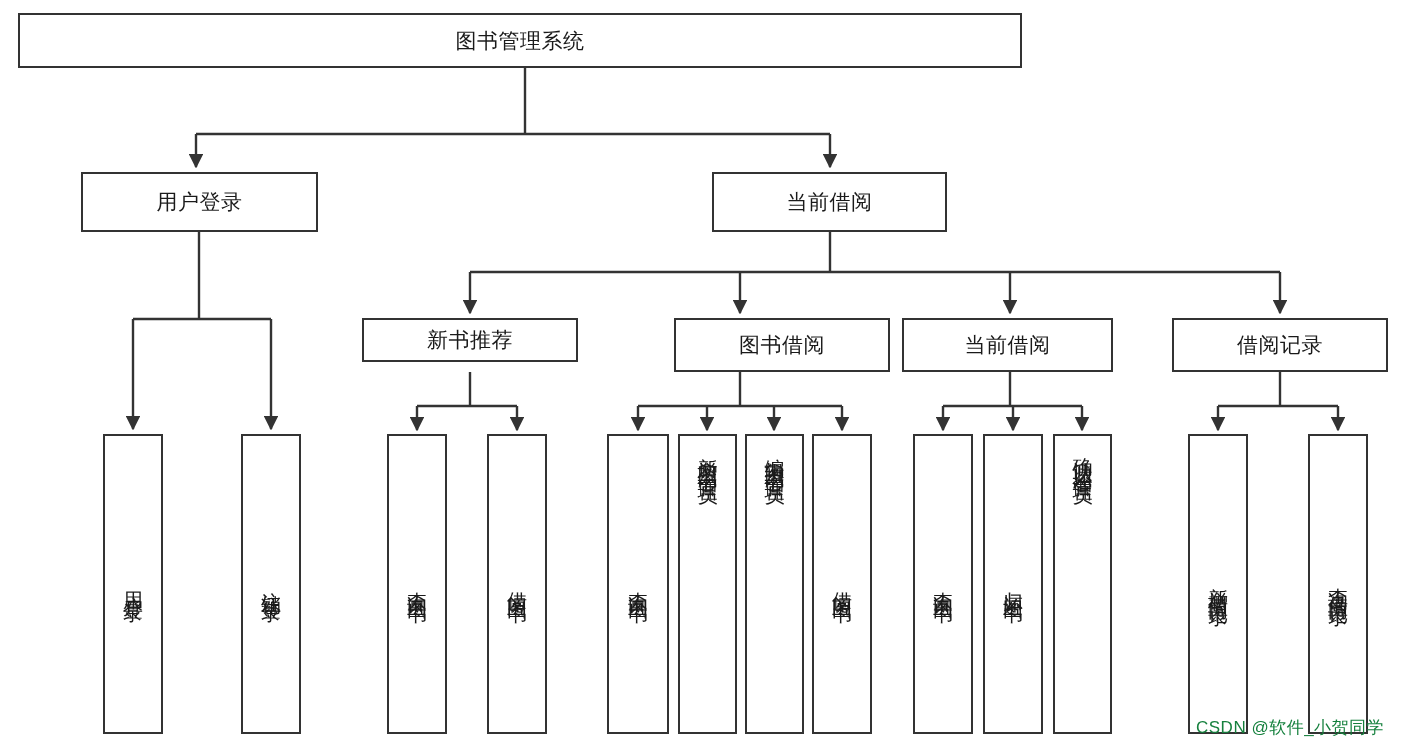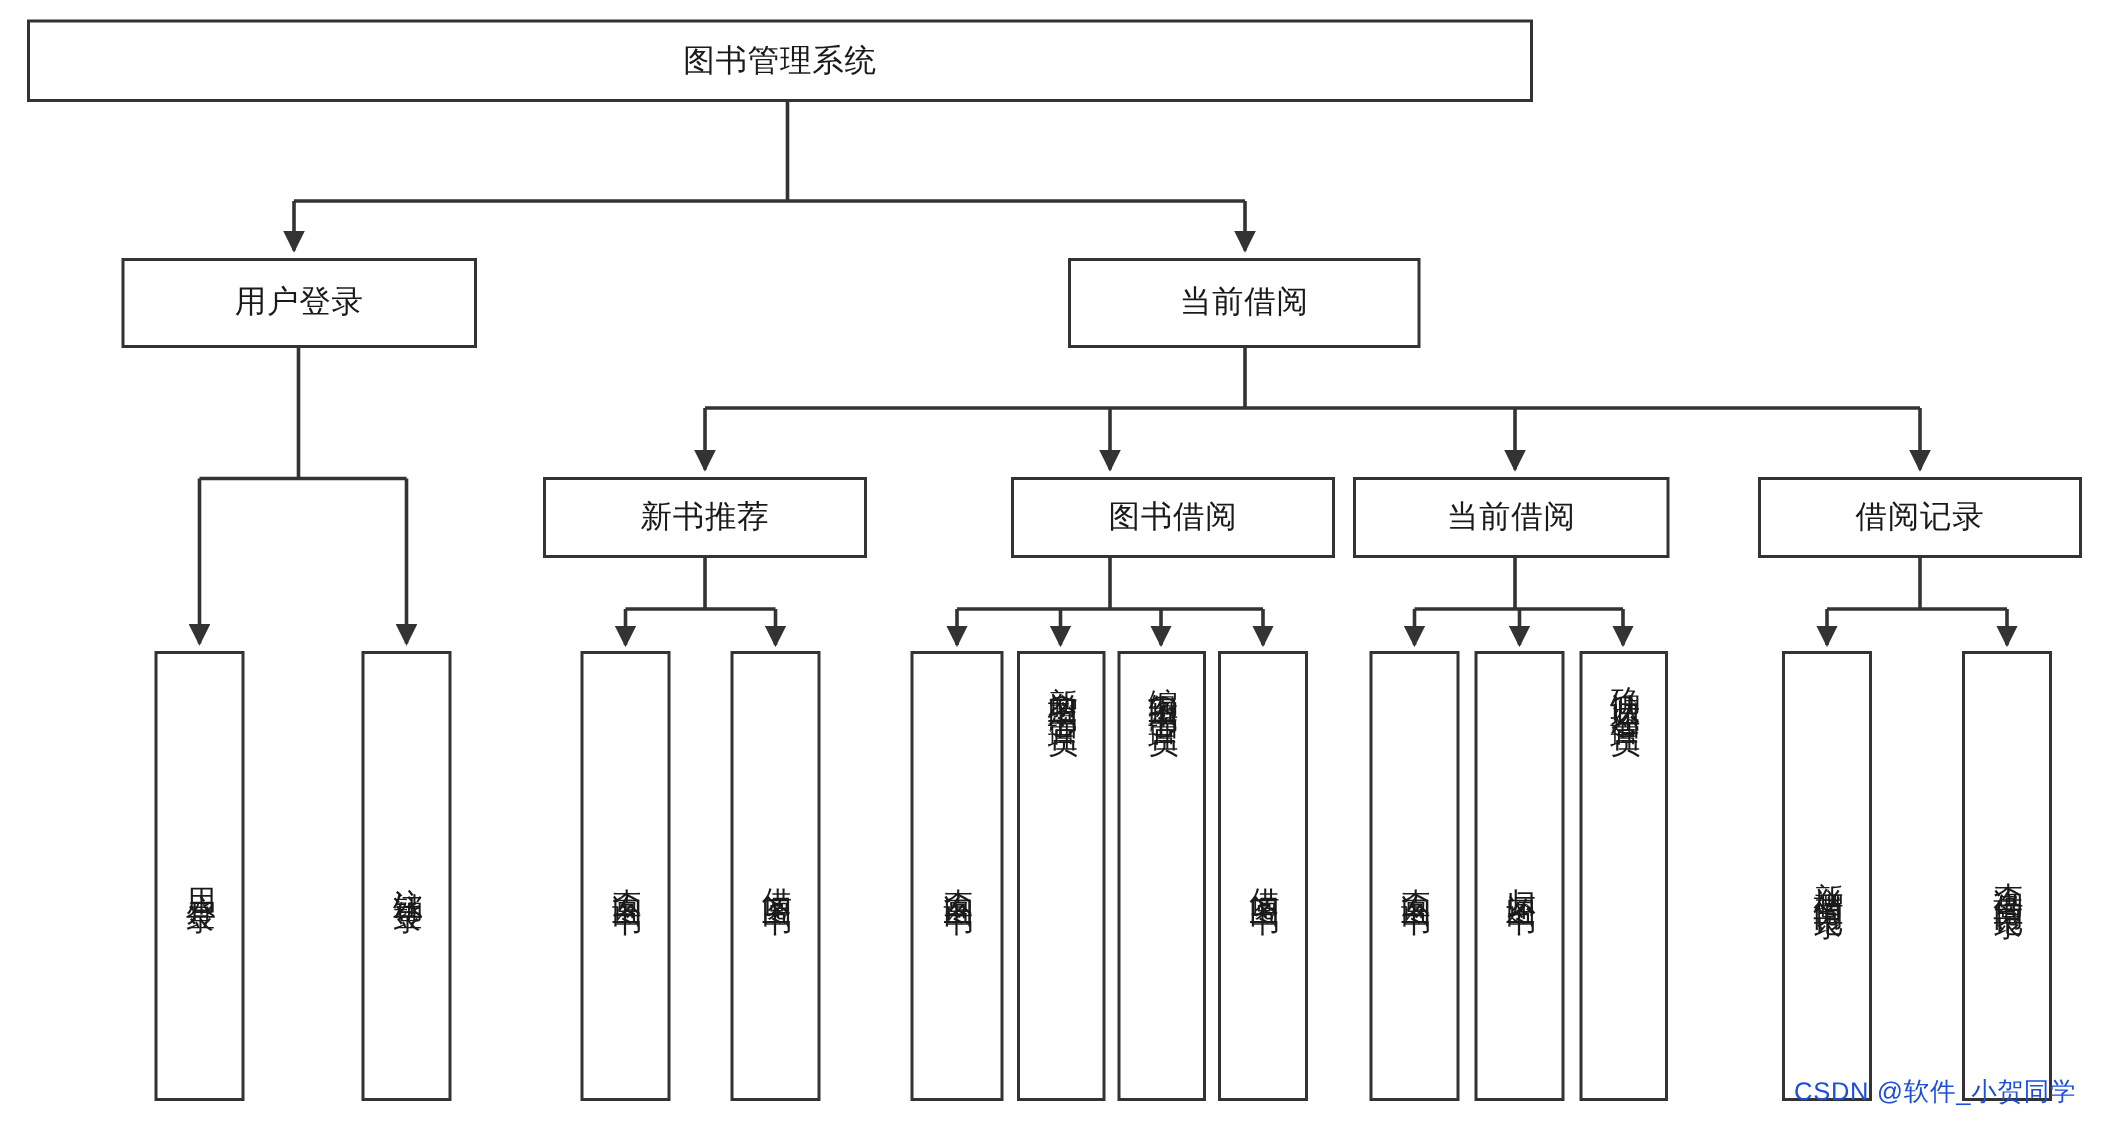--- a/index.html
+++ b/index.html
@@ -64,21 +64,21 @@
     letter-spacing: 4px;
     white-space: nowrap;
   }
   .node.vert.centered {
     align-items: center;
     padding-top: 0;
   }
   .watermark {
     position: absolute;
     font-size: 17px;
-    color: #1d4ed8;
+    color: #15803d;
     white-space: nowrap;
     user-select: none;
     letter-spacing: 0.5px;
   }
 </style>
 </head>
 <body>
 
 <div id="canvas">
 
@@ -136,21 +136,21 @@
     <span class="label">图书管理系统</span>
   </div>
 
   <div class="node horiz" style="left:81px; top:172px; width:237px; height:60px;">
     <span class="label">用户登录</span>
   </div>
   <div class="node horiz" style="left:712px; top:172px; width:235px; height:60px;">
     <span class="label">当前借阅</span>
   </div>
 
-  <div class="node horiz" style="left:362px; top:318px; width:216px; height:54px;">
+  <div class="node horiz" style="left:362px; top:318px; width:216px; height:44px;">
     <span class="label">新书推荐</span>
   </div>
   <div class="node horiz" style="left:632px; top:318px; width:216px; height:54px;margin-left:42px;">
     <span class="label">图书借阅</span>
   </div>
   <div class="node horiz" style="left:902px; top:318px; width:211px; height:54px;">
     <span class="label">当前借阅</span>
   </div>
   <div class="node horiz" style="left:1172px; top:318px; width:216px; height:54px;">
     <span class="label">借阅记录</span>

